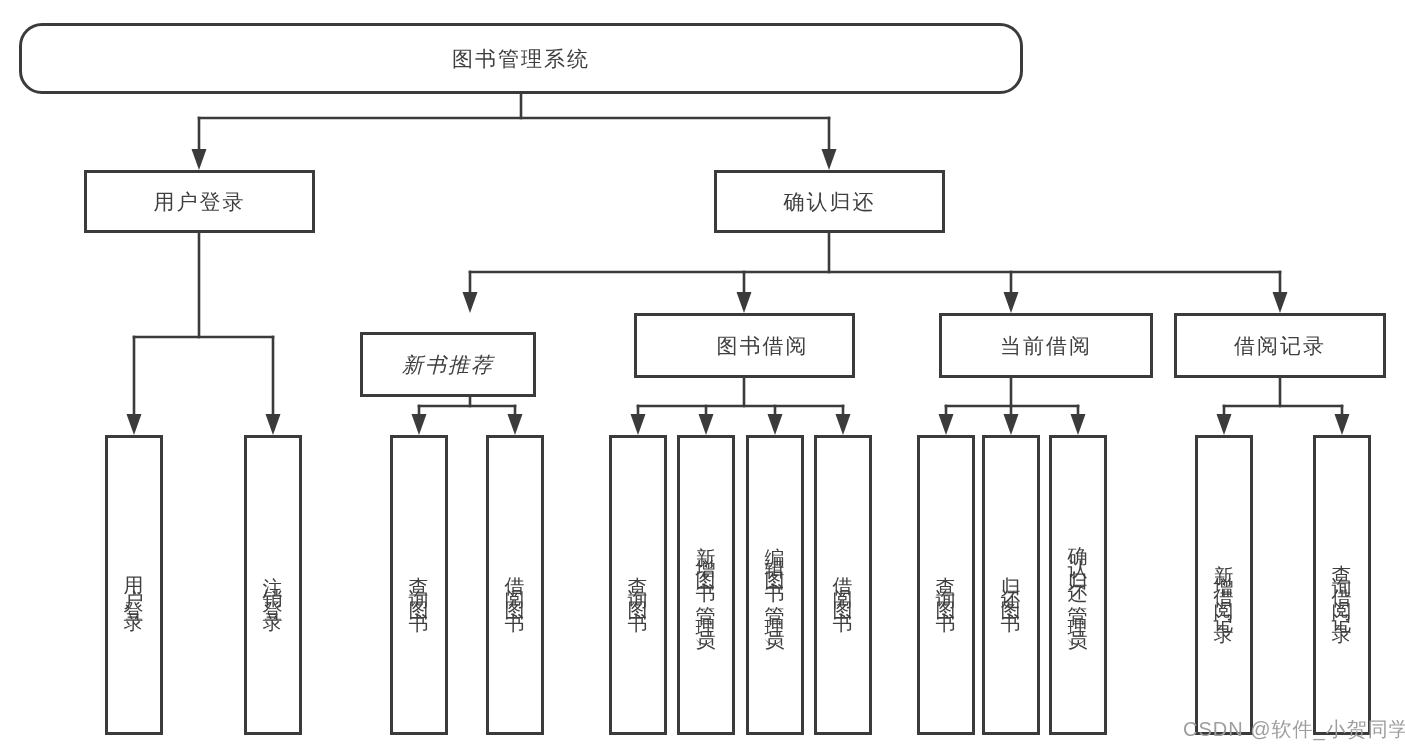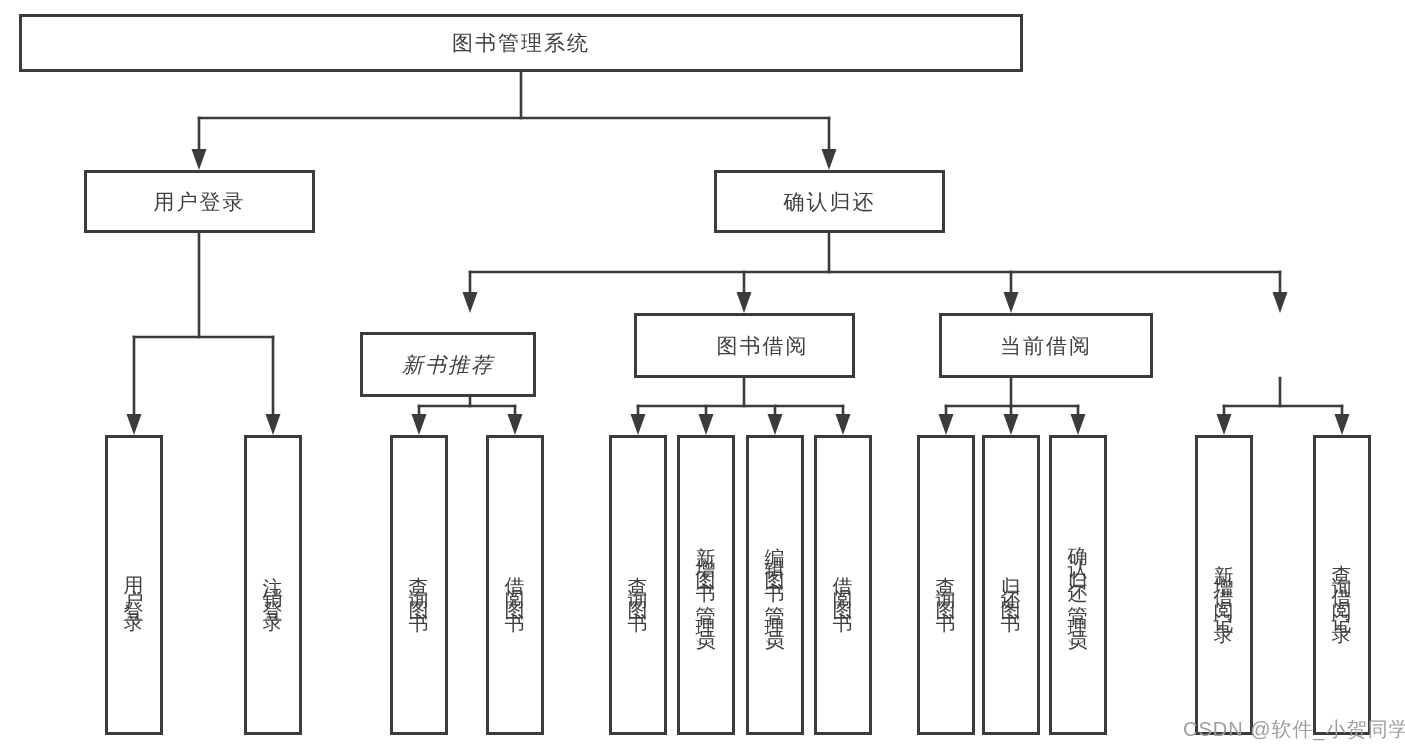--- a/index.html
+++ b/index.html
@@ -94,39 +94,42 @@
       <line x1="1011" y1="406" x2="1011" y2="419" stroke="#3b3b3b" stroke-width="2.6" stroke-linecap="square"></line>
       <polygon points="1003.5,414 1018.5,414 1011,435" fill="#3b3b3b"></polygon>
       <line x1="1078" y1="406" x2="1078" y2="419" stroke="#3b3b3b" stroke-width="2.6" stroke-linecap="square"></line>
       <polygon points="1070.5,414 1085.5,414 1078,435" fill="#3b3b3b"></polygon>
       <line x1="1224" y1="406" x2="1224" y2="419" stroke="#3b3b3b" stroke-width="2.6" stroke-linecap="square"></line>
       <polygon points="1216.5,414 1231.5,414 1224,435" fill="#3b3b3b"></polygon>
       <line x1="1342" y1="406" x2="1342" y2="419" stroke="#3b3b3b" stroke-width="2.6" stroke-linecap="square"></line>
       <polygon points="1334.5,414 1349.5,414 1342,435" fill="#3b3b3b"></polygon>
     </svg>
 
-  <div class="box hbox" style="left:19px;top:14px;width:1004px;height:58px;">
+  <div class="box hbox" style="left:19px;top:23px;width:1004px;height:71px;border-radius:23px;">
     <span>图书管理系统</span>
   </div>
 
   <div class="box hbox" style="left:84px;top:170px;width:231px;height:63px;">
     <span>用户登录</span>
   </div>
   <div class="box hbox" style="left:714px;top:170px;width:231px;height:63px;">
     <span>确认归还</span>
   </div>
 
   <div class="box hbox" style="left:360px;top:332px;width:176px;height:65px;font-style:italic;">
     <span>新书推荐</span>
   </div>
   <div class="box hbox" style="left:634px;top:313px;width:221px;height:65px;padding-left:36px;">
     <span>图书借阅</span>
   </div>
   <div class="box hbox" style="left:904px;top:313px;width:214px;height:65px;margin-left:35px;">
     <span>当前借阅</span>
+  </div>
+  <div class="box hbox" style="left:1174px;top:313px;width:212px;height:65px;">
+    <span>借阅记录</span>
   </div>
 
   <div class="box vbox" style="left:105px;top:435px;width:58px;height:300px;">
     <span class="vtext">用户登录</span>
   </div>
   <div class="box vbox" style="left:244px;top:435px;width:58px;height:300px;">
     <span class="vtext">注销登录</span>
   </div>
 
   <div class="box vbox" style="left:390px;top:435px;width:58px;height:300px;">

